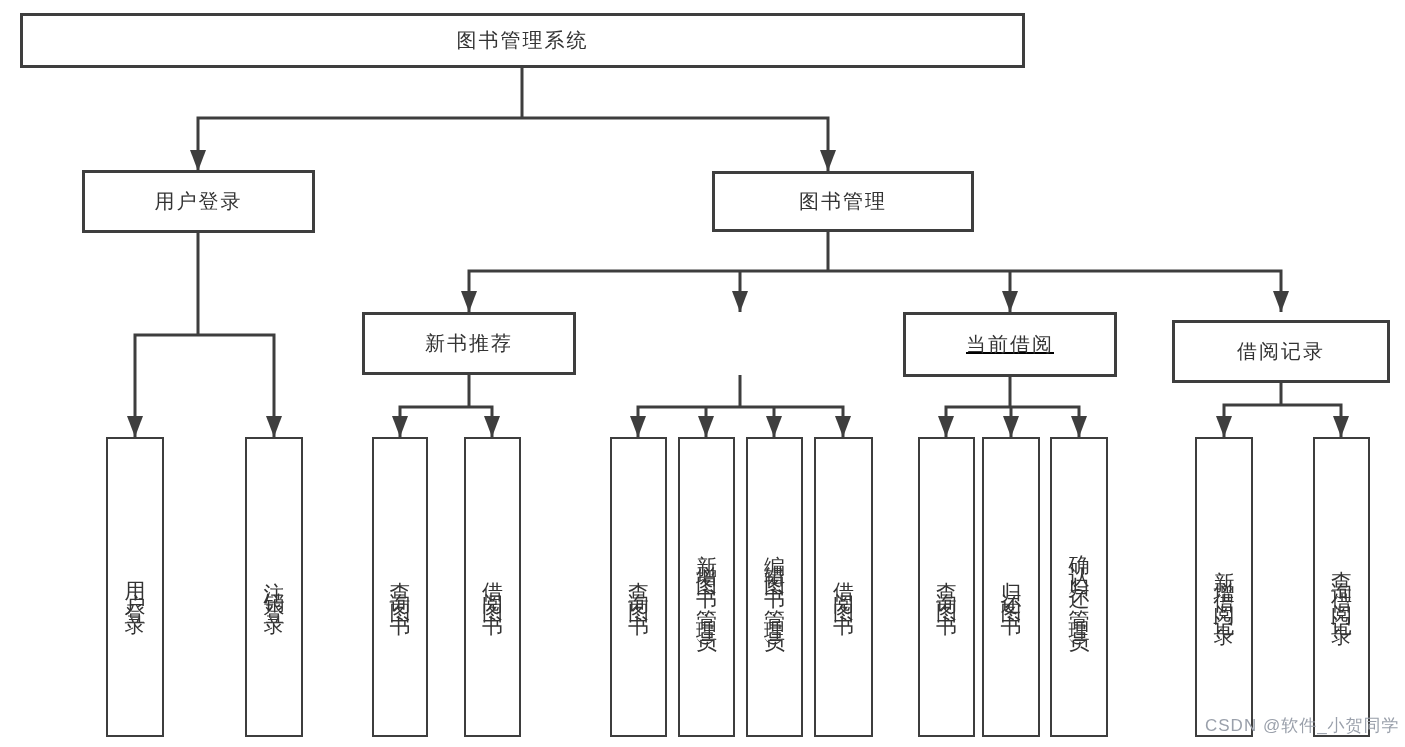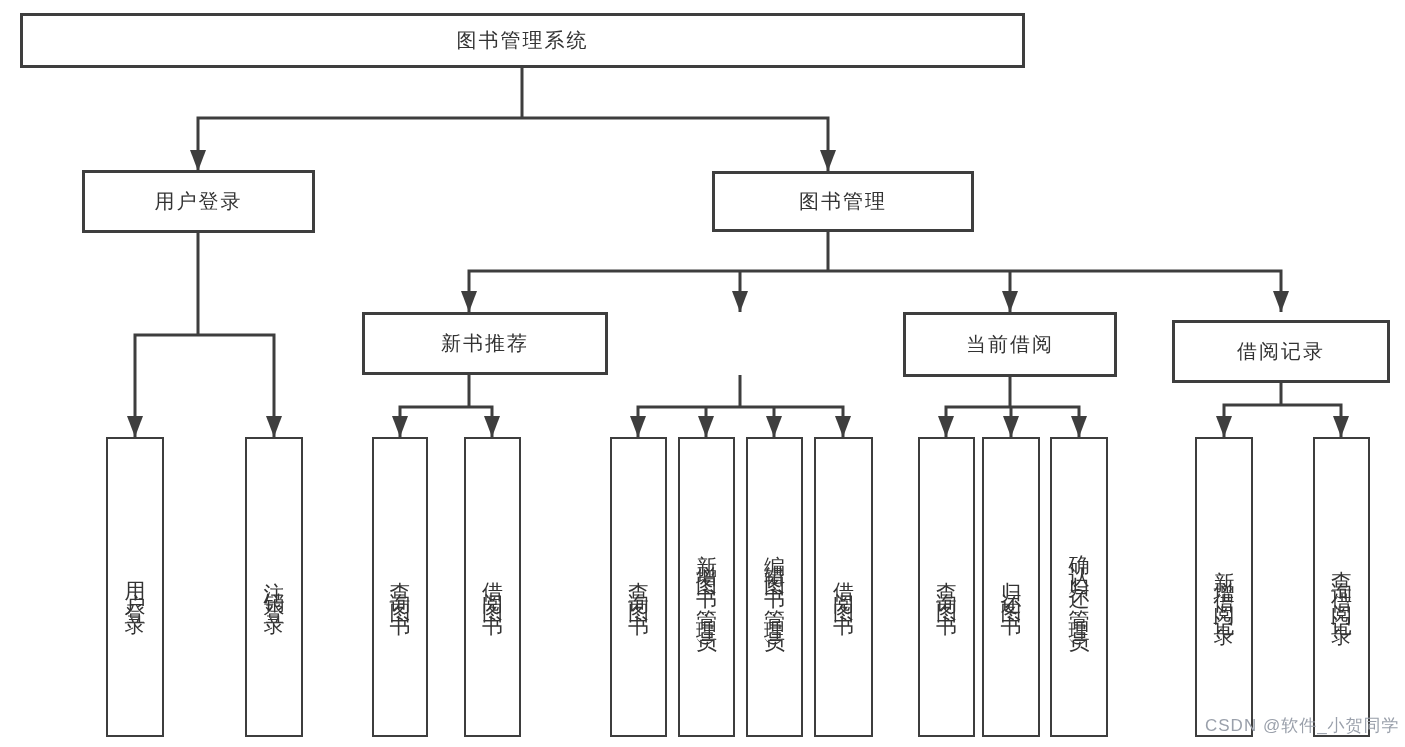--- a/index.html
+++ b/index.html
@@ -119,24 +119,24 @@
     <span>图书管理系统</span>
   </div>
 
   <div class="hbox" style="left:82px; top:170px; width:233px; height:63px;">
     <span>用户登录</span>
   </div>
   <div class="hbox" style="left:712px; top:171px; width:262px; height:61px;">
     <span>图书管理</span>
   </div>
 
-  <div class="hbox" style="left:362px; top:312px; width:246px; height:63px;">
+  <div class="hbox" style="left:362px; top:312px; width:214px; height:63px;">
     <span>新书推荐</span>
   </div>
-  <div class="hbox" style="left:903px; top:312px; width:214px; height:65px;">
+  <div class="hbox" style="left:903px; top:312px; width:214px; height:65px;text-decoration:underline;">
     <span>当前借阅</span>
   </div>
   <div class="hbox" style="left:1172px; top:320px; width:218px; height:63px;">
     <span>借阅记录</span>
   </div>
 
   <div class="leaf" style="left:106px; width:58px;">
     <span>用户登录</span>
   </div>
   <div class="leaf" style="left:245px; width:58px;">

